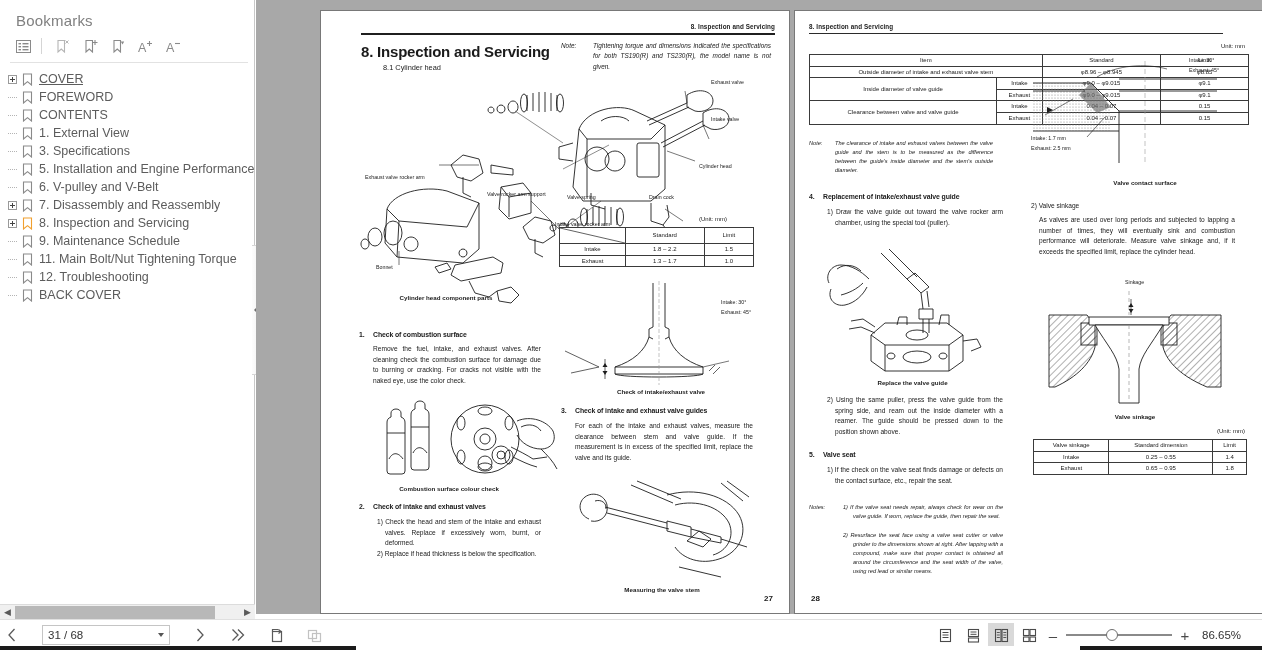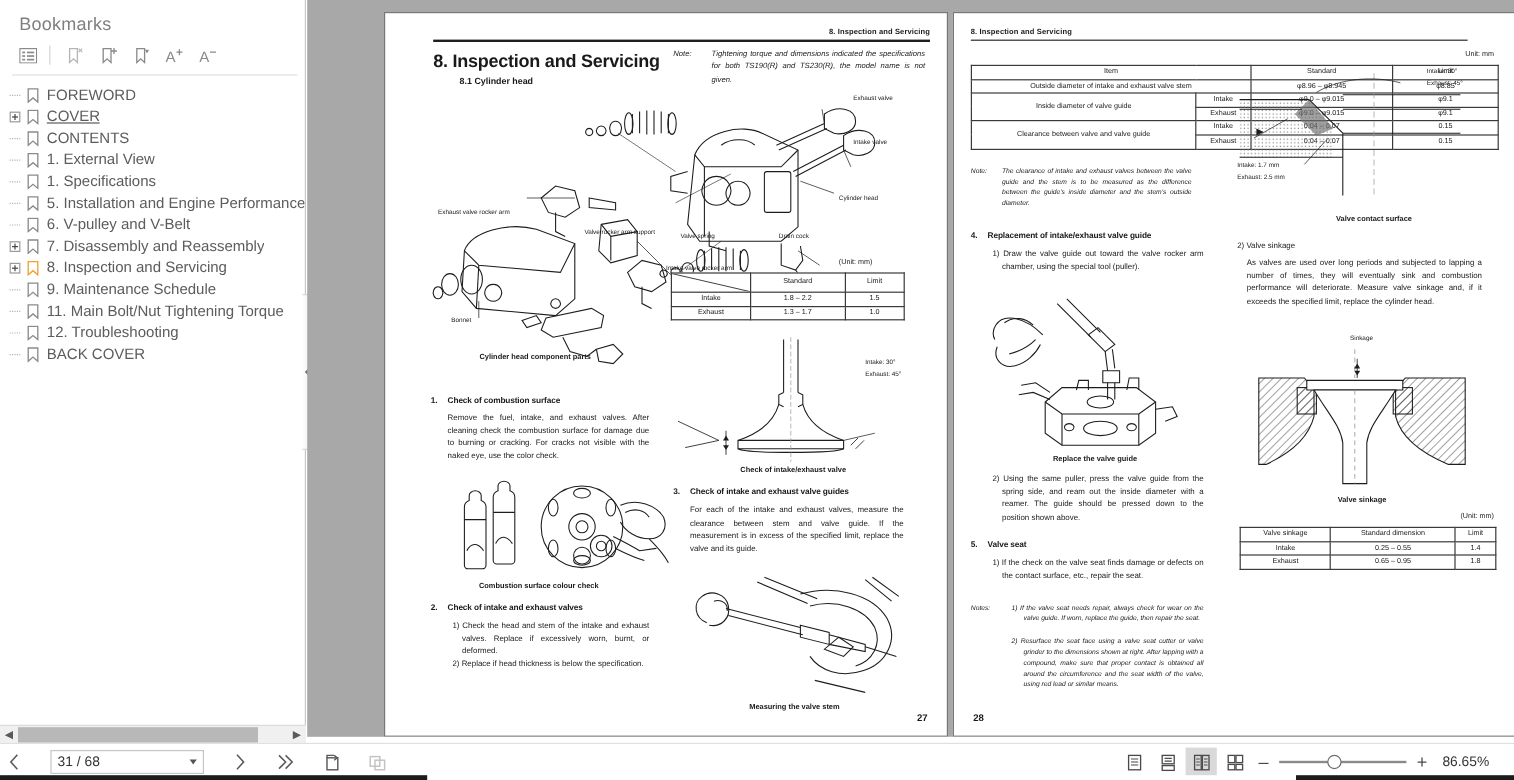--- a/index.html
+++ b/index.html
@@ -130,21 +130,21 @@
   }
   .hdr-rule {
     position:absolute; left:40px; right:14px; top:24px; height:2px; background:#1f1f1f;
   }
   .hdr-rule.thin { height:1px; background:#2b2b2b; }
   .chap-title {
     position:absolute; left:40px; top:32px;
     font-size:15px; font-weight:bold; letter-spacing:-.2px;
   }
   .sub-title {
-    position:absolute; left:62px; top:52px; font-size:7.4px; font-weight:bold;
+    position:absolute; left:62px; top:52px; font-size:7.4px; font-weight:normal;
   }
   .note-block {
     position:absolute; font-style:italic; font-size:6.4px; line-height:1.62;
     text-align:justify;
   }
   .sec-h {
     position:absolute; font-size:6.9px; font-weight:bold; letter-spacing:-.1px;
   }
   .body-t {
     position:absolute; font-size:6.6px; line-height:1.62; text-align:justify;
@@ -278,64 +278,64 @@
         <svg width="17" height="15" viewBox="0 0 17 15">
             <text x="0" y="12.5" font-family="Liberation Sans, sans-serif" font-size="12.5" fill="#8a8a8a">A</text>
             <path d="M9 4.5 h5" stroke="#8a8a8a" stroke-width="1.1"></path>
           </svg>
       </div>
     </div>
 
     <div class="sb-divider"></div>
 
     <div id="bmtree">
-        <div class="bm-row">
-          <div class="dotline"></div>
-          <span class="bm-icon">
-            <svg width="11" height="13" viewBox="0 0 11 13">
-              <path d="M1.5 1 L9.5 1 L9.5 12 L5.5 8.6 L1.5 12 Z" fill="none" stroke="#8a8a8a" stroke-width="1.1"></path>
-            </svg>
-          </span>
-          <span class="bm-label">FOREWORD</span>
-        </div>
         <div class="bm-row current">
           <div class="exp-box"></div>
           <span class="bm-icon">
             <svg width="11" height="13" viewBox="0 0 11 13">
               <path d="M1.5 1 L9.5 1 L9.5 12 L5.5 8.6 L1.5 12 Z" fill="none" stroke="#8a8a8a" stroke-width="1.1"></path>
             </svg>
           </span>
           <span class="bm-label">COVER</span>
         </div>
         <div class="bm-row">
           <div class="dotline"></div>
           <span class="bm-icon">
             <svg width="11" height="13" viewBox="0 0 11 13">
               <path d="M1.5 1 L9.5 1 L9.5 12 L5.5 8.6 L1.5 12 Z" fill="none" stroke="#8a8a8a" stroke-width="1.1"></path>
             </svg>
           </span>
+          <span class="bm-label">FOREWORD</span>
+        </div>
+        <div class="bm-row">
+          <div class="dotline"></div>
+          <span class="bm-icon">
+            <svg width="11" height="13" viewBox="0 0 11 13">
+              <path d="M1.5 1 L9.5 1 L9.5 12 L5.5 8.6 L1.5 12 Z" fill="none" stroke="#8a8a8a" stroke-width="1.1"></path>
+            </svg>
+          </span>
           <span class="bm-label">CONTENTS</span>
         </div>
         <div class="bm-row">
           <div class="dotline"></div>
           <span class="bm-icon">
             <svg width="11" height="13" viewBox="0 0 11 13">
               <path d="M1.5 1 L9.5 1 L9.5 12 L5.5 8.6 L1.5 12 Z" fill="none" stroke="#8a8a8a" stroke-width="1.1"></path>
             </svg>
           </span>
           <span class="bm-label">1. External View</span>
         </div>
         <div class="bm-row">
           <div class="dotline"></div>
           <span class="bm-icon">
             <svg width="11" height="13" viewBox="0 0 11 13">
               <path d="M1.5 1 L9.5 1 L9.5 12 L5.5 8.6 L1.5 12 Z" fill="none" stroke="#8a8a8a" stroke-width="1.1"></path>
             </svg>
           </span>
-          <span class="bm-label">1. Specifications</span>
+          <span class="bm-label">3. Specifications</span>
         </div>
         <div class="bm-row">
           <div class="dotline"></div>
           <span class="bm-icon">
             <svg width="11" height="13" viewBox="0 0 11 13">
               <path d="M1.5 1 L9.5 1 L9.5 12 L5.5 8.6 L1.5 12 Z" fill="none" stroke="#8a8a8a" stroke-width="1.1"></path>
             </svg>
           </span>
           <span class="bm-label">5. Installation and Engine Performance</span>
         </div>

